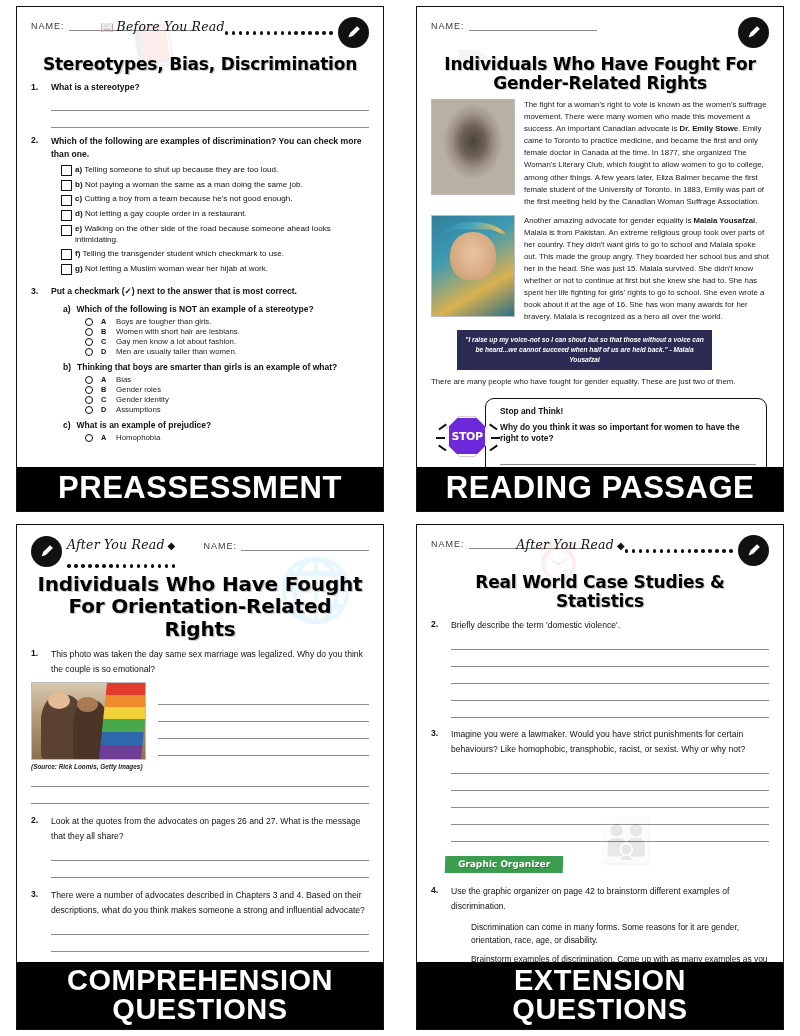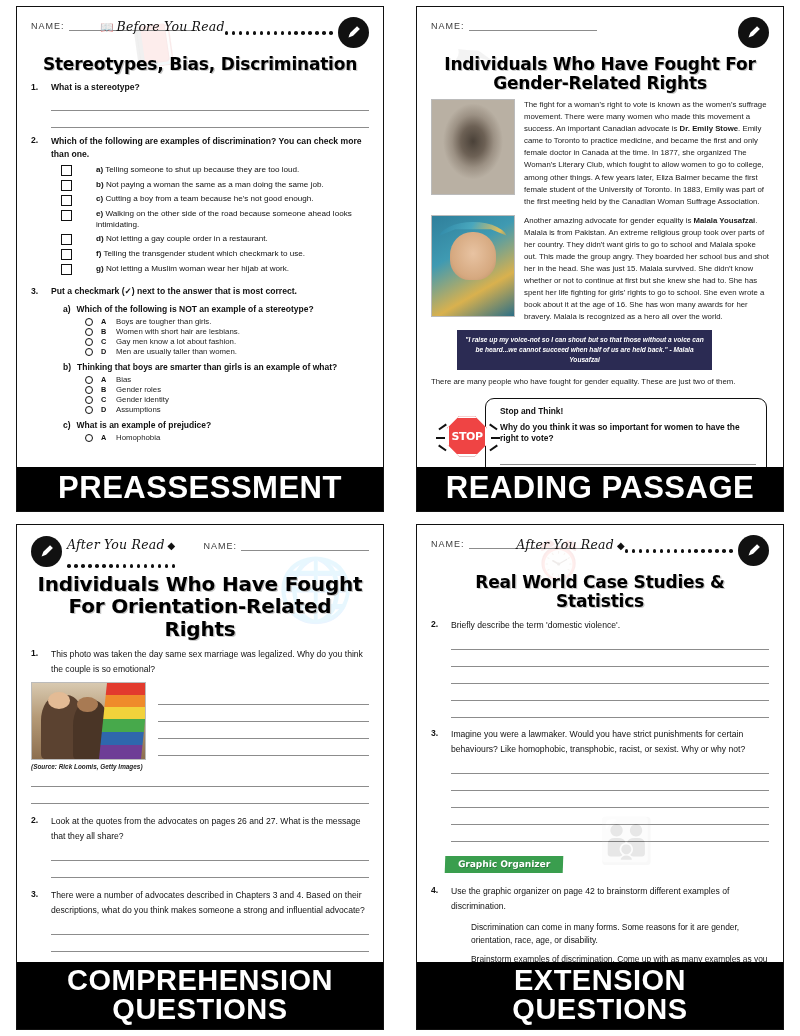--- a/index.html
+++ b/index.html
@@ -99,21 +99,21 @@
   .q-body { flex: 1; }
   .q-text { font-size: 8.6px; color: #111; line-height: 1.5; }
   .q-text.bold { font-weight: 700; }
   .q-text.reg { font-weight: 400; line-height: 1.75; }
 
   .rule { border-bottom: 1.1px solid #8c8c8c; height: 17px; margin-left: 20px; }
   .rule.wide { margin-left: 0; }
 
   
   .chk-list { margin-top: 4px; }
-  .chk-row { display: flex; align-items: flex-start; gap: 24px; margin-bottom: 3.4px; padding-left: 10px; }
+  .chk-row { display: flex; align-items: flex-start; gap: 3px; margin-bottom: 3.4px; padding-left: 10px; }
   .chk-box { width: 11px; height: 11px; border: 1.1px solid #111; flex: 0 0 auto; margin-top: 0.5px; }
   .chk-lbl { font-size: 8.1px; line-height: 1.3; color: #111; }
   .chk-lbl b { font-weight: 700; }
 
   
   .sub { margin-top: 6px; padding-left: 12px; }
   .sub-q { font-size: 8.5px; font-weight: 700; color: #111; display: flex; gap: 6px; }
   .opt-list { margin: 3px 0 0 22px; }
   .opt-row { display: flex; align-items: center; gap: 8px; margin-bottom: 1px; }
   .radio { width: 8px; height: 8px; border: 1.1px solid #111; border-radius: 50%; flex: 0 0 auto; }
@@ -159,21 +159,21 @@
   
   .stop-wrap { position: relative; margin-top: 12px; height: 86px; }
   .stop-box {
     position: absolute; left: 54px; right: 2px; top: 0; bottom: 0;
     border: 1.4px solid #111; border-radius: 9px;
     padding: 7px 10px 6px 14px;
   }
   .stop-sign { position: absolute; left: 16px; top: 18px; width: 44px; height: 44px; z-index: 3; }
   .octagon {
     width: 40px; height: 40px;
-    background: #ef4444;
+    background: #6d28d9;
     clip-path: polygon(30% 0,70% 0,100% 30%,100% 70%,70% 100%,30% 100%,0 70%,0 30%);
     display: flex; align-items: center; justify-content: center;
     border: 2px solid #fff;
     box-shadow: 0 0 0 1.5px #8c1c21;
   }
   .octagon span { color: #fff; font-weight: 700; font-size: 11px; letter-spacing: -0.4px; font-family: "DejaVu Sans", sans-serif; }
   .stop-ray { position: absolute; width: 9px; height: 1.6px; background: #111; }
   .stop-title { font-size: 8.4px; font-weight: 700; color: #111; }
   .stop-q { font-size: 8.4px; font-weight: 700; color: #111; margin-top: 6px; line-height: 1.35; }
   .stop-rule { border-bottom: 1.1px solid #8c8c8c; height: 16px; margin-top: 4px; }
@@ -281,25 +281,25 @@
               <div class="chk-row">
                 <span class="chk-box"></span>
                 <span class="chk-lbl"><b>b)</b> <span>Not paying a woman the same as a man doing the same job.</span></span>
               </div>
               <div class="chk-row">
                 <span class="chk-box"></span>
                 <span class="chk-lbl"><b>c)</b> <span>Cutting a boy from a team because he's not good enough.</span></span>
               </div>
               <div class="chk-row">
                 <span class="chk-box"></span>
-                <span class="chk-lbl"><b>e)</b> <span>Walking on the other side of the road because someone ahead looks intimidating.</span></span>
+                <span class="chk-lbl"><b>d)</b> <span>Not letting a gay couple order in a restaurant.</span></span>
               </div>
               <div class="chk-row">
                 <span class="chk-box"></span>
-                <span class="chk-lbl"><b>d)</b> <span>Not letting a gay couple order in a restaurant.</span></span>
+                <span class="chk-lbl"><b>e)</b> <span>Walking on the other side of the road because someone ahead looks intimidating.</span></span>
               </div>
               <div class="chk-row">
                 <span class="chk-box"></span>
                 <span class="chk-lbl"><b>f)</b> <span>Telling the transgender student which checkmark to use.</span></span>
               </div>
               <div class="chk-row">
                 <span class="chk-box"></span>
                 <span class="chk-lbl"><b>g)</b> <span>Not letting a Muslim woman wear her hijab at work.</span></span>
               </div>
             </div>

